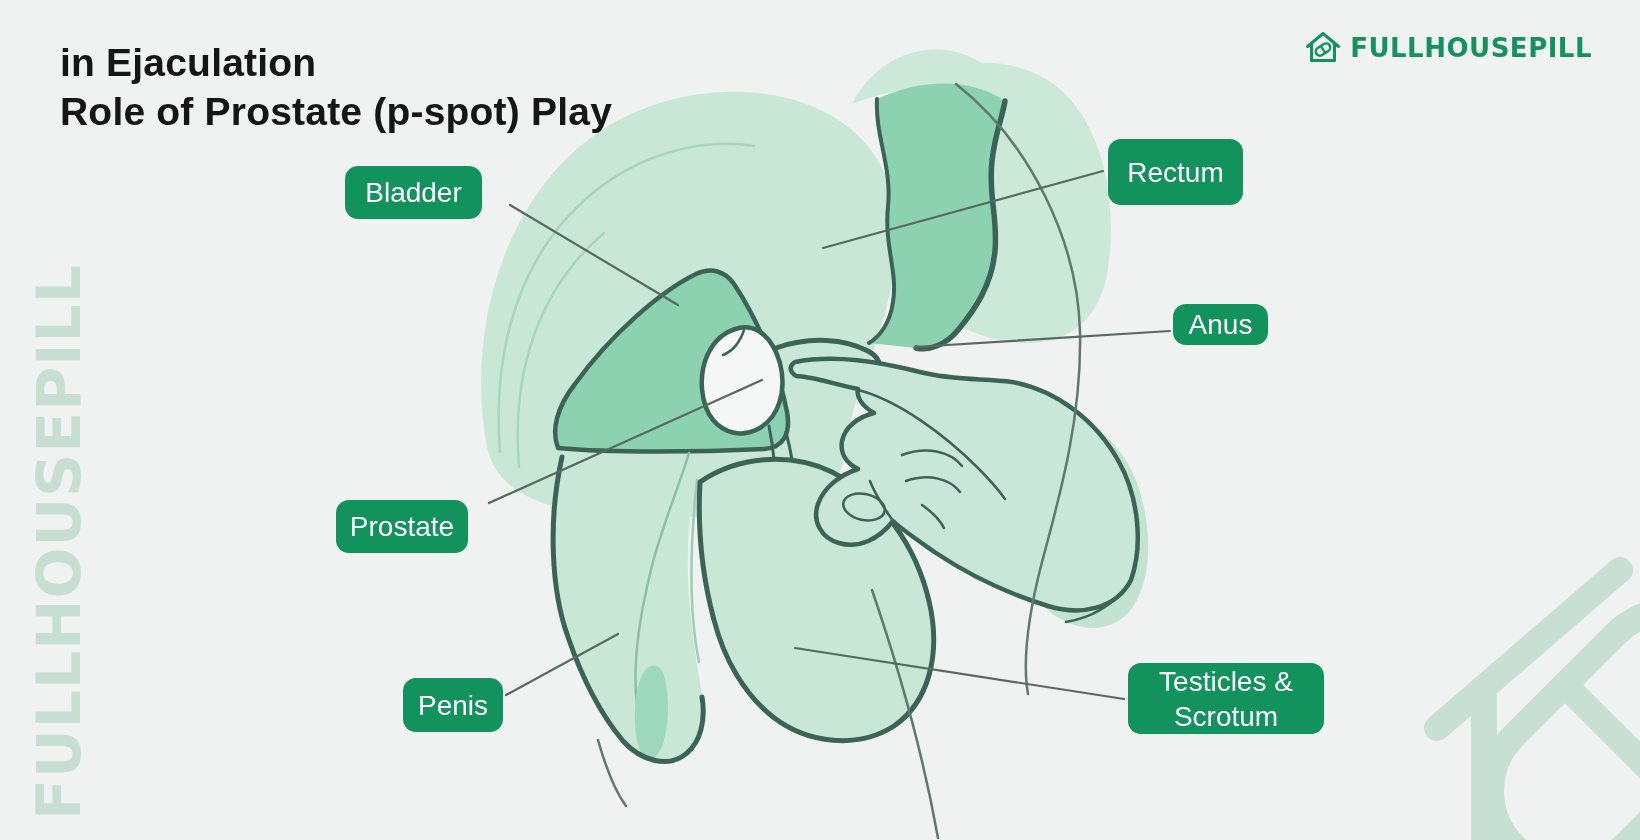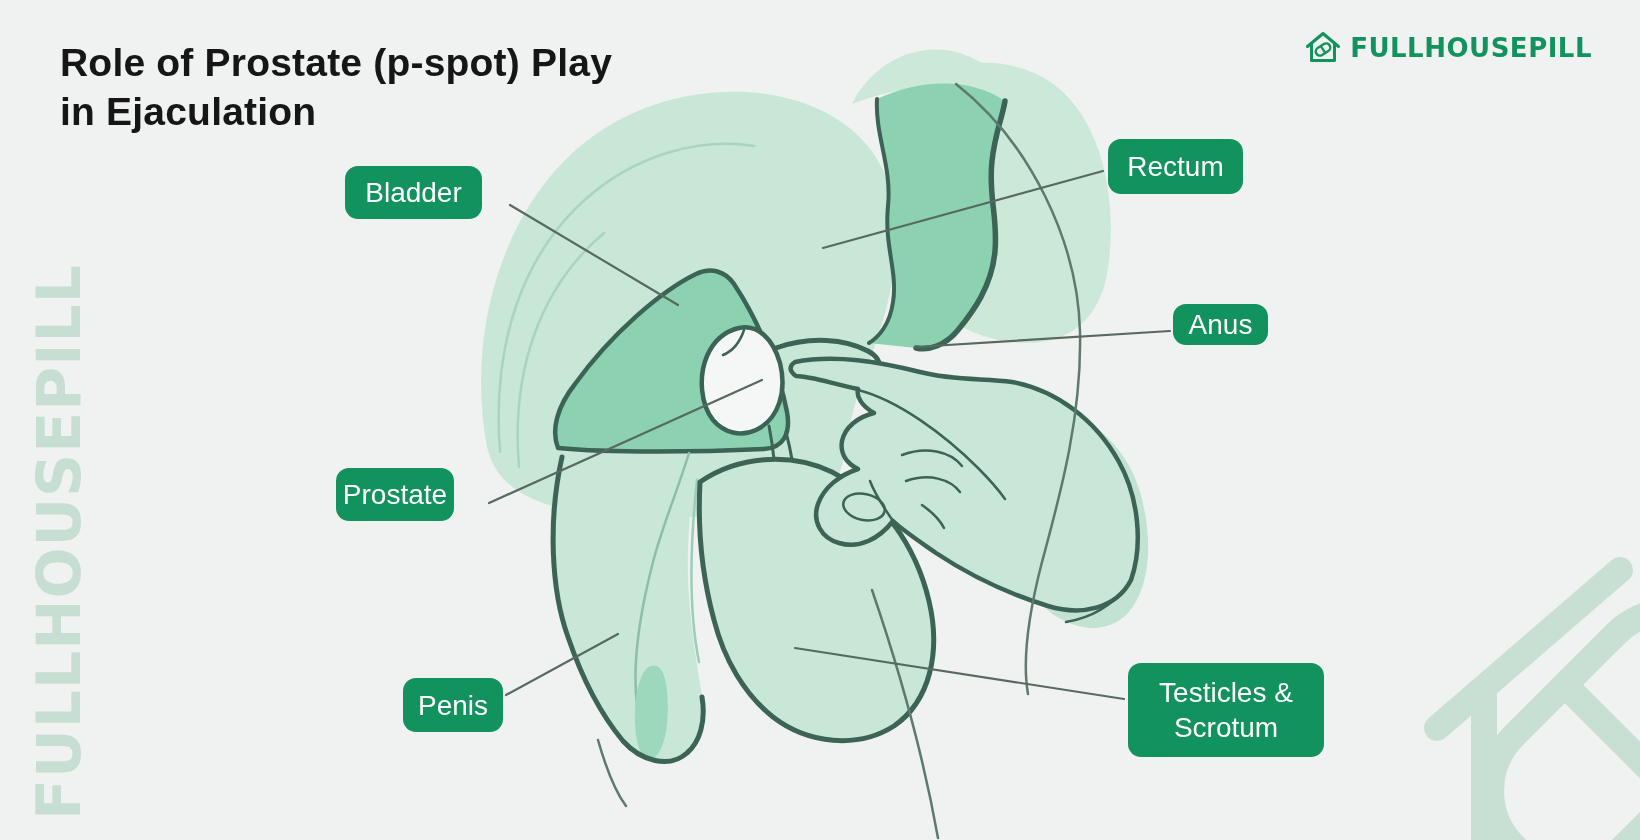--- a/index.html
+++ b/index.html
@@ -40,25 +40,25 @@
   
   .pill{
     position:absolute;
     background:#12925c;color:#ffffff;
     border-radius:13px;
     display:flex;align-items:center;justify-content:center;
     text-align:center;
     font-size:28px;font-weight:500;line-height:1.25;
   }
   .pill-bladder  {left:345px;top:166px;width:137px;height:53px;}
-  .pill-rectum   {left:1108px;top:139px;width:135px;height:55px;}
+  .pill-rectum   {left:1108px;top:139px;width:135px;height:66px;}
   .pill-anus     {left:1173px;top:304px;width:95px;height:41px;}
-  .pill-prostate {left:336px;top:468px;width:118px;height:53px;}
+  .pill-prostate {left:336px;top:500px;width:132px;height:53px;}
   .pill-penis    {left:403px;top:678px;width:100px;height:54px;}
-  .pill-testicles{left:1128px;top:663px;width:196px;height:94px;padding:0 3px;box-sizing:border-box;}
+  .pill-testicles{left:1128px;top:663px;width:196px;height:71px;padding:0 3px;box-sizing:border-box;}
 </style>
 </head>
 <body>
 
 <div class="stage">
 
   <svg class="art" width="1640" height="840" viewBox="0 0 1640 840">
 
     <g stroke="#c7e0d3" stroke-width="26" fill="none" stroke-linecap="round">
       <path d="M 1437 728 L 1620 570"></path>
@@ -124,22 +124,22 @@
       <path d="M 510 205 L 678 305"></path>
       <path d="M 1103 171 L 823 248"></path>
       <path d="M 1170 331 L 915 347"></path>
       <path d="M 489 503 L 762 380"></path>
       <path d="M 506 695 L 618 634"></path>
       <path d="M 1124 699 L 795 648"></path>
     </g>
   </svg>
 
   <h1 class="title" style="margin:0;">
+    <span>in Ejaculation</span>
     <span>Role of Prostate (p-spot) Play</span>
-    <span>in Ejaculation</span>
   </h1>
 
   <div class="brand">
     <span style="display:inline-flex;">
       <svg width="36" height="36" viewBox="0 0 36 36" fill="none">
         <path d="M 2.5 16.5 L 18 3.5 L 33.5 16.5" stroke="#12925c" stroke-width="3" stroke-linecap="round" stroke-linejoin="round"></path>
         <path d="M 6.5 13.5 L 6.5 30.5 L 29.5 30.5 L 29.5 13.5" stroke="#12925c" stroke-width="3" stroke-linecap="round" stroke-linejoin="round"></path>
         <rect x="10.2" y="15.4" width="15.6" height="8.2" rx="4.1" transform="rotate(-33 18 19.5)" stroke="#12925c" stroke-width="2.4"></rect>
         <path d="M 15.8 16.1 L 20.2 22.9" stroke="#12925c" stroke-width="2.2"></path>
       </svg>

